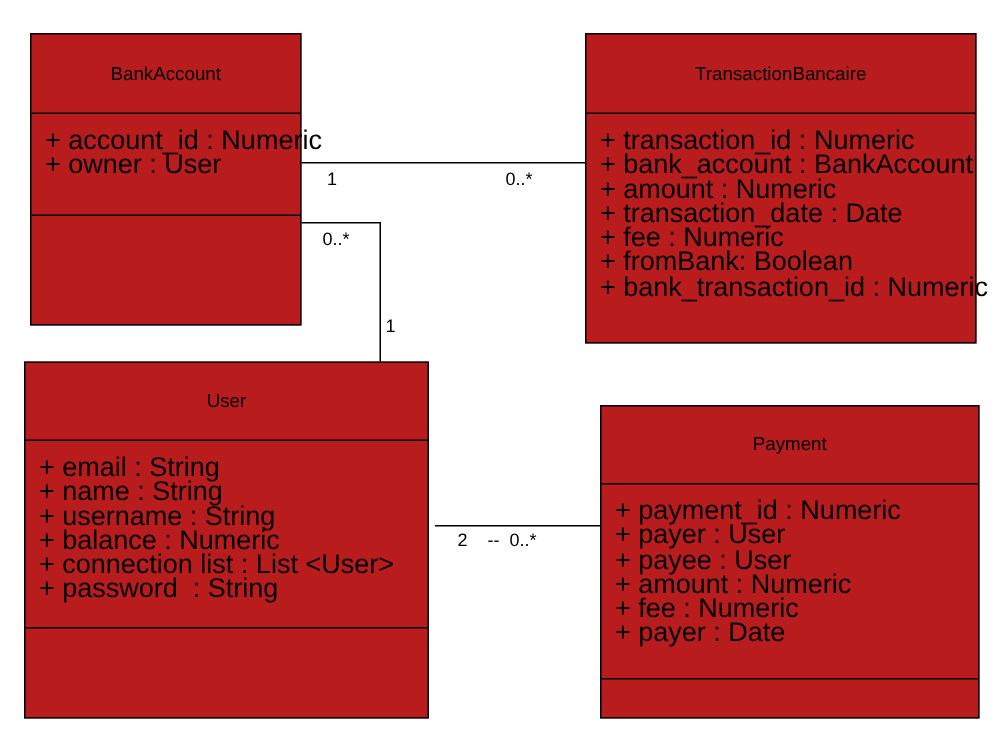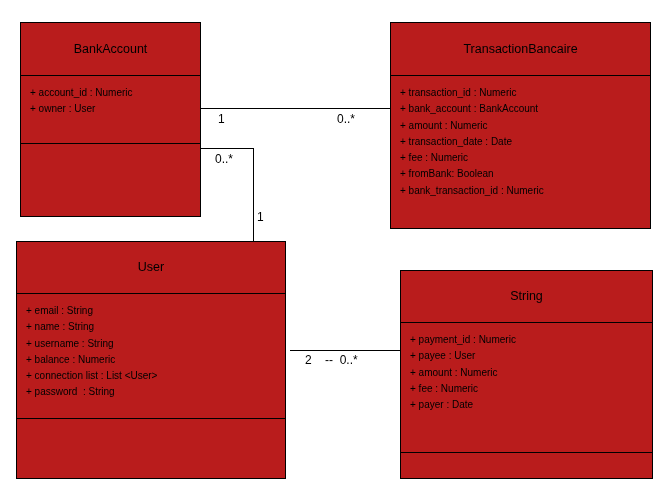--- a/index.html
+++ b/index.html
@@ -30,21 +30,21 @@
     align-items: center;
     justify-content: center;
     border-bottom: 1px solid #000000;
     font-size: 12.5px;
     line-height: 1;
     text-align: center;
   }
   .uml-attrs {
     box-sizing: border-box;
     padding: 9px 9px 6px 9px;
-    font-size: 10px;
+    font-size: 18px;
     line-height: 16.3px;
   }
   .uml-attrs.bordered {
     border-bottom: 1px solid #000000;
   }
   .uml-attr {
     white-space: pre;
   }
   .uml-methods {
     box-sizing: border-box;
@@ -110,24 +110,25 @@
       <div class="uml-attr">+ username : String</div>
       <div class="uml-attr">+ balance : Numeric</div>
       <div class="uml-attr">+ connection list : List &lt;User&gt;</div>
       <div class="uml-attr">+ password  : String</div>
     </div>
     <div class="uml-methods" style="height:59px;"></div>
   </div>
 
   <div class="uml-class" style="left:400px; top:270px; width:253px; height:209px;">
     <div class="uml-header" style="height:52px;">
-      <span>String</span>
+      <span>Payment</span>
     </div>
     <div class="uml-attrs bordered" style="height:130px;">
       <div class="uml-attr">+ payment_id : Numeric</div>
+      <div class="uml-attr">+ payer : User</div>
       <div class="uml-attr">+ payee : User</div>
       <div class="uml-attr">+ amount : Numeric</div>
       <div class="uml-attr">+ fee : Numeric</div>
       <div class="uml-attr">+ payer : Date</div>
     </div>
     <div class="uml-methods" style="height:25px;"></div>
   </div>
 
   <div class="conn-h" style="left:201px; top:108px; width:189px;"></div>
   <div class="conn-label" style="left:218px; top:113px;">1</div>

